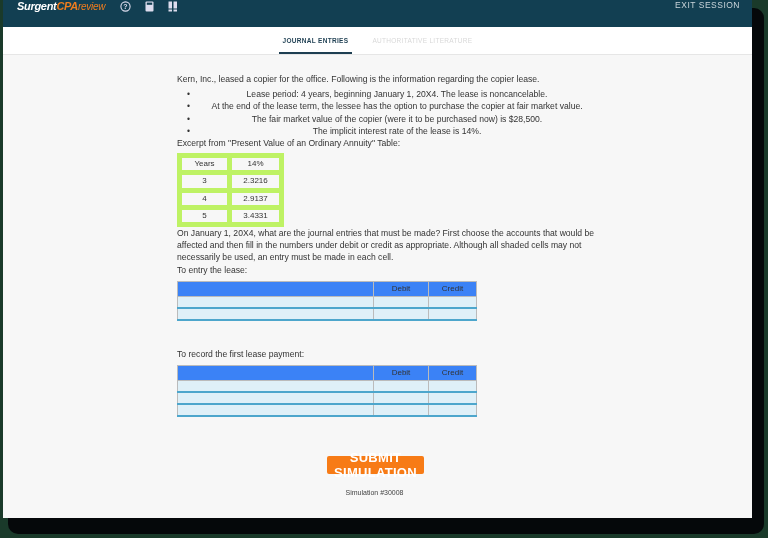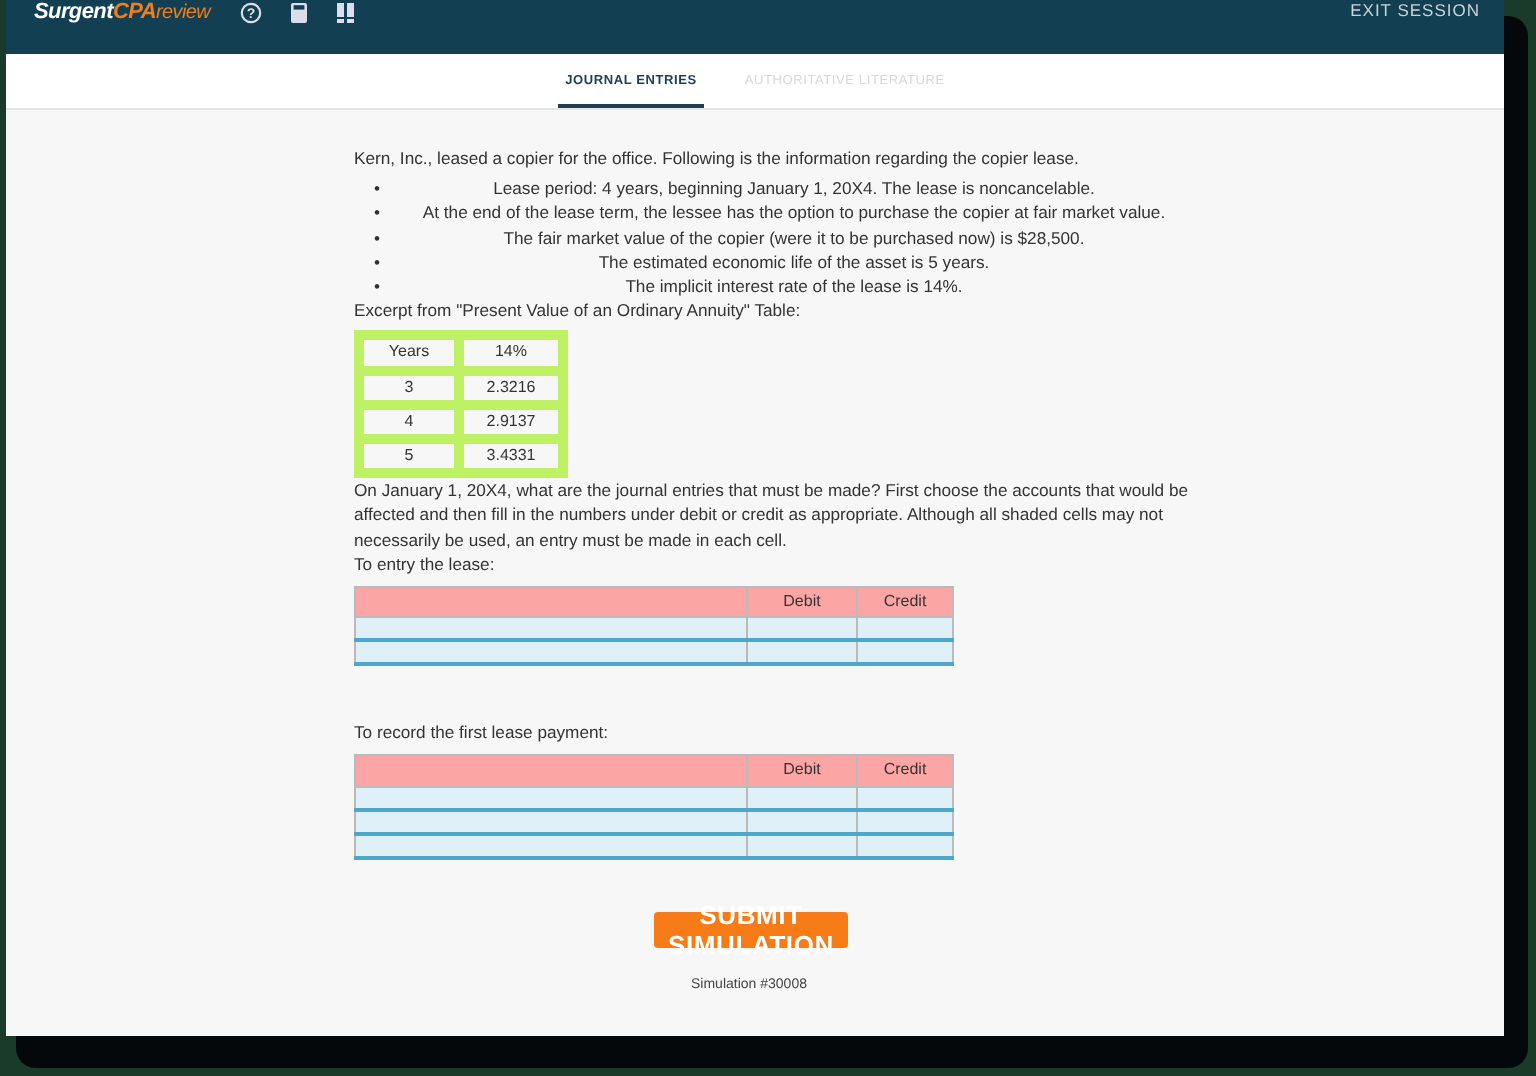--- a/index.html
+++ b/index.html
@@ -44,21 +44,21 @@
   ul.facts li::before { content:"•"; position:absolute; left:-10px; }
   .excerpt { margin-top:5px; }
   table.pv { border-collapse:collapse; margin-top:4px; font-size:8px; }
   table.pv td, table.pv th { border:5px solid #bef264; text-align:center; padding:0; height:11px; font-weight:normal;margin-top:48px; }
   table.pv th { width:45px; }
   table.pv th:nth-child(2) { width:47px; }
   .question { margin-top:6px; }
   .label { margin-top:3px; }
 
   table.je { border-collapse:collapse; font-size:8px; margin-top:5px; width:300px; }
-  table.je th { background:#fca5a5; border:1px solid #bbb; font-weight:normal; height:12px; color:#333; }
+  table.je th { background:#3b82f6; border:1px solid #bbb; font-weight:normal; height:12px; color:#333; }
   table.je td { background:#dff0f8; border-left:1px solid #bbb; border-right:1px solid #bbb; border-bottom:2px solid #4da6cc; height:10px; padding:0; }
   table.je td.acct, table.je th.acct { width:193px; }
   table.je td.dr, table.je th.dr { width:52px; }
 
   .submit {
     position:absolute; left:327px; top:456px; width:97px; height:18px;
     background:#f77b16; color:#fff; font-size:13px; font-weight:bold;
     border:none; border-radius:2px; letter-spacing:0.3px; cursor:pointer;
     display:flex; align-items:center; justify-content:center;
   }
@@ -105,21 +105,20 @@
     <div class="tab inactive">AUTHORITATIVE LITERATURE</div>
   </div>
 </div>
 
 <div class="content">
   <p>Kern, Inc., leased a copier for the office. Following is the information regarding the copier lease.</p>
   <ul class="facts">
     <li>Lease period: 4 years, beginning January 1, 20X4. The lease is noncancelable.</li>
     <li>At the end of the lease term, the lessee has the option to purchase the copier at fair market value.</li>
     <li>The fair market value of the copier (were it to be purchased now) is $28,500.</li>
-    <li>The estimated economic life of the asset is 5 years.</li>
     <li>The implicit interest rate of the lease is 14%.</li>
   </ul>
   <p class="excerpt">Excerpt from "Present Value of an Ordinary Annuity" Table:</p>
   <table class="pv">
     <tbody>
         <tr>
       <th>Years</th>
       <th>14%</th>
     </tr>
     <tr>

